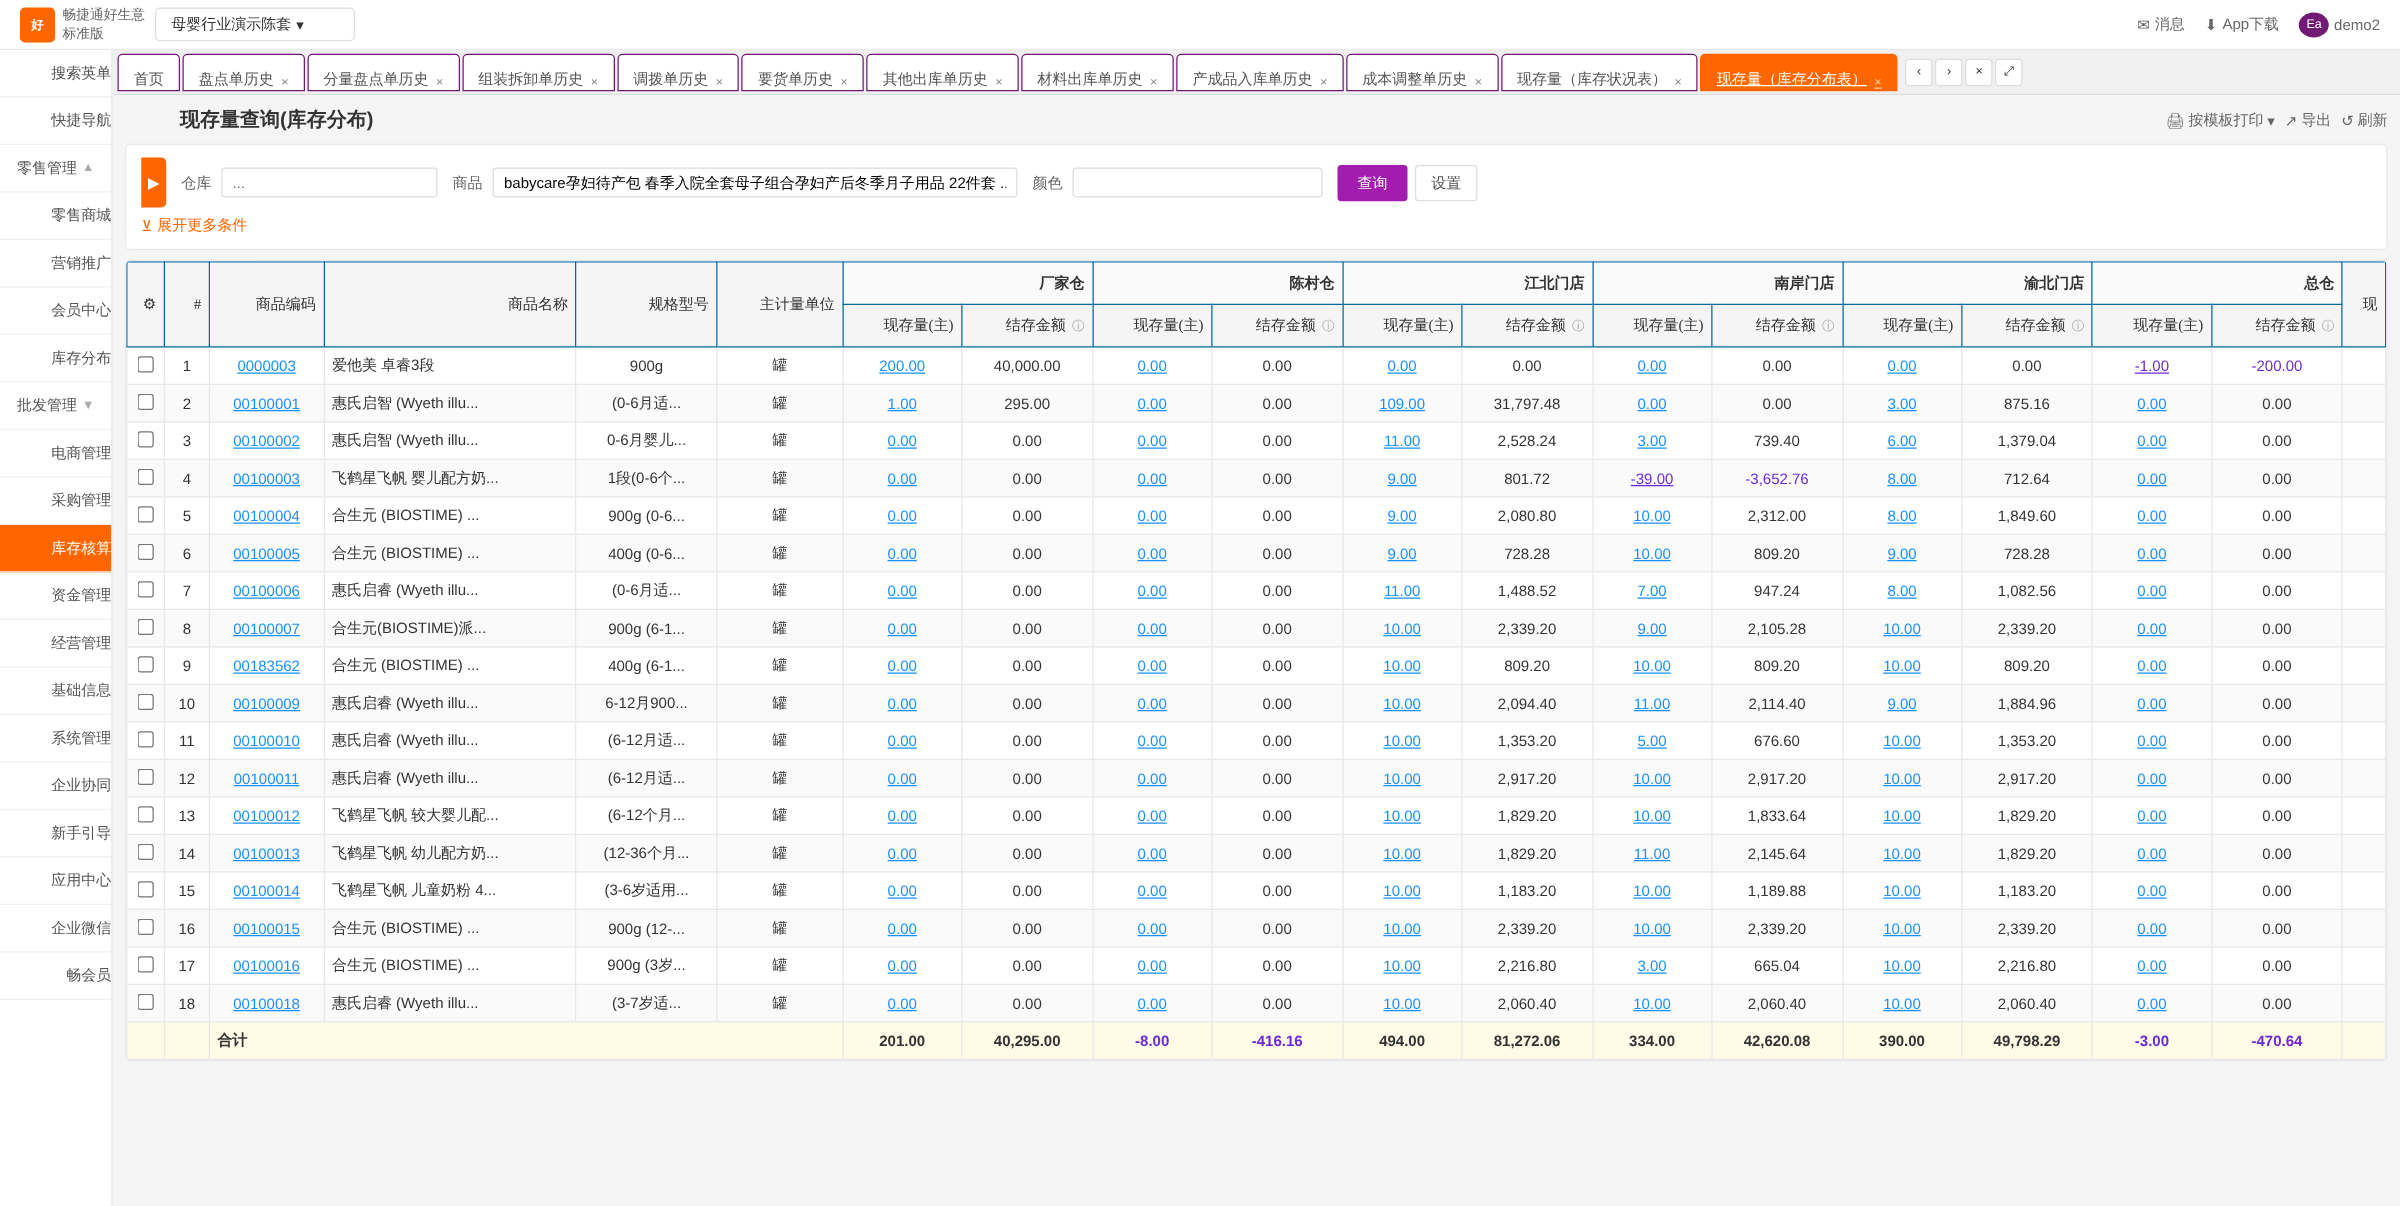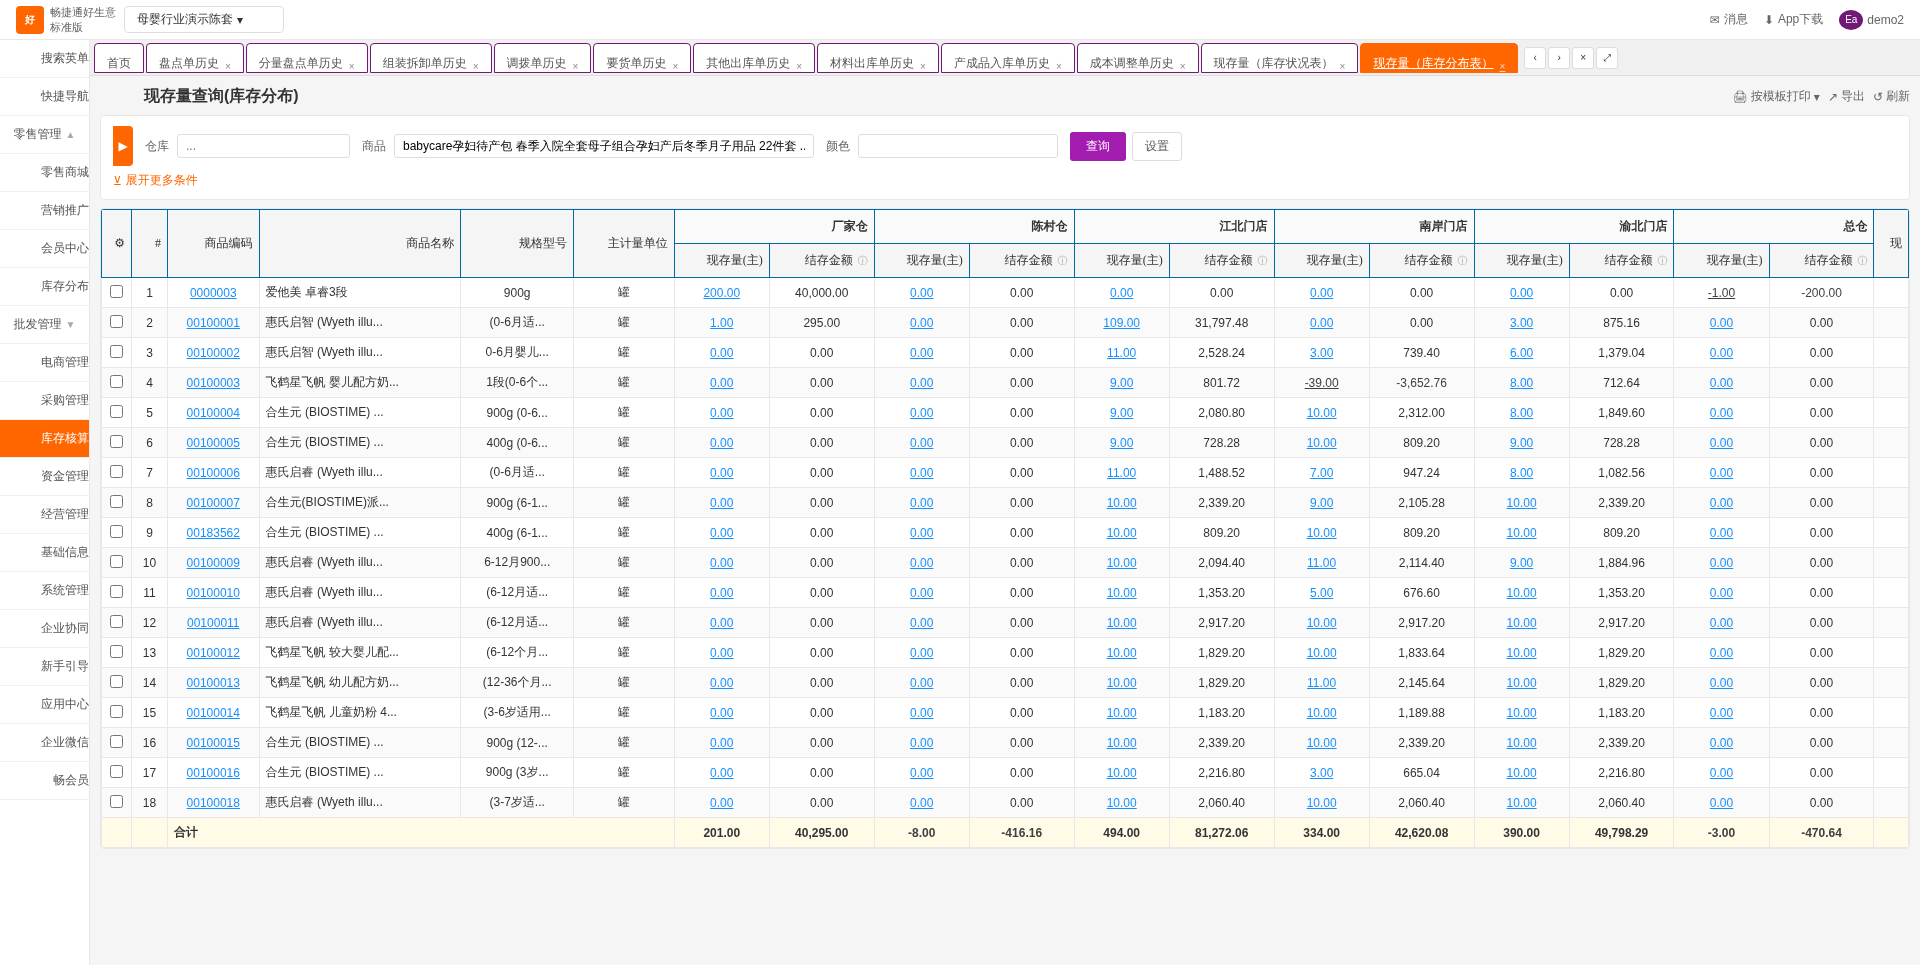--- a/index.html
+++ b/index.html
@@ -151,21 +151,21 @@
     th.group-header { background: #fafafa; font-weight: bold; }
     td {
       padding: 6px;
       text-align: center;
       border: 1px solid #e8e8e8;
       white-space: nowrap;
       color: #333;
     }
     tr:nth-child(even) td { background: #fafafa; }
     .td-link { color: #1890ff; text-decoration: underline; cursor: pointer; }
-    .td-red { color: #404040; }
+    .td-red { color: #6d28d9; }
     .td-left { text-align: left; }
     .summary-row td { background: #fffbe6 !important; font-weight: bold; }
     .col-seq { width: 36px; }
     .gear-cell { width: 30px; }
 
     .info-icon { color: #aaa; font-size: 10px; margin-left: 2px; }
 
     
     ::-webkit-scrollbar { width: 6px; height: 6px; }
     ::-webkit-scrollbar-track { background: #f1f1f1; }

